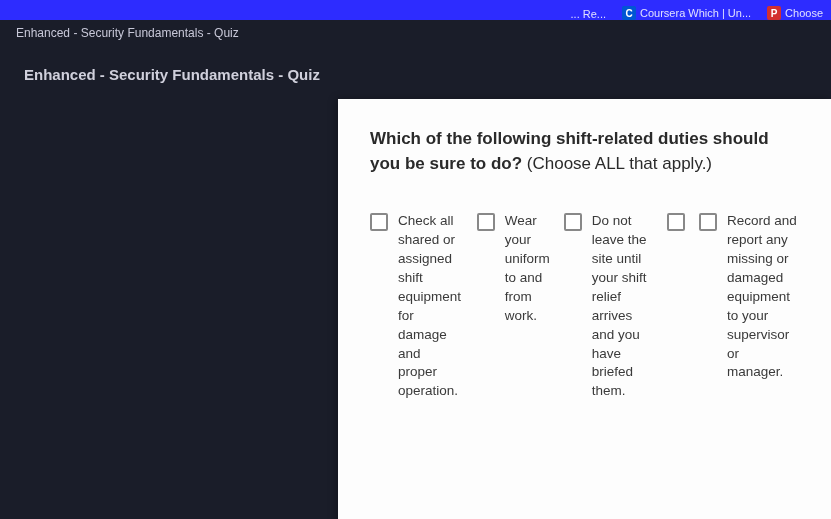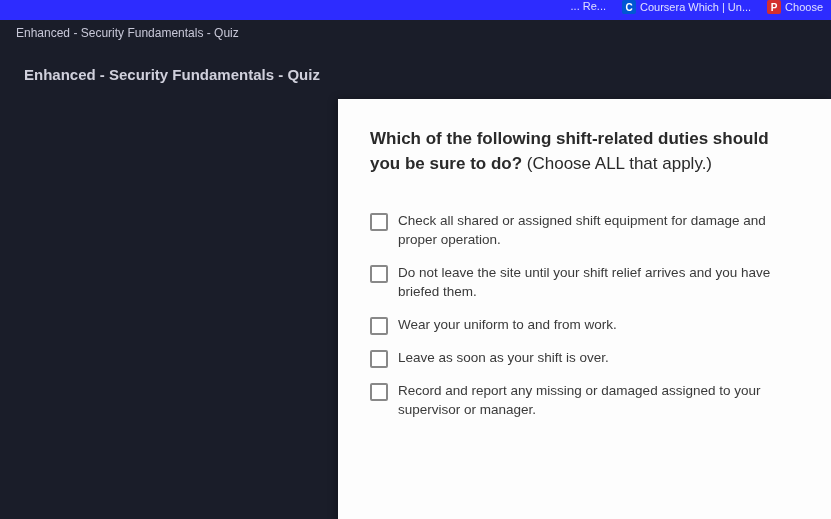--- a/index.html
+++ b/index.html
@@ -12,21 +12,21 @@
       background: #1a1d29;
       width: 831px;
       height: 519px;
       overflow: hidden;
       position: relative;
     }
     .bookmarks-bar {
       background: #2d2cff;
       height: 20px;
       display: flex;
-      align-items: flex-start;
+      align-items: flex-end;
       justify-content: flex-end;
       padding: 0 8px;
       gap: 16px;
       font-size: 11px;
       color: #fff;
     }
     .bookmark-item {
       display: flex;
       align-items: center;
       gap: 4px;
@@ -87,21 +87,21 @@
       color: #2a2a2a;
     }
     .question-bold {
       font-weight: 700;
     }
     .question-instruction {
       font-weight: 400;
     }
     .options-list {
       display: flex;
-      flex-direction: column;
+      flex-direction: row;
       gap: 14px;
       margin-top: 31px;
     }
     .option-row {
       display: flex;
       align-items: flex-start;
       gap: 10px;
       cursor: pointer;
     }
     .checkbox {
@@ -146,29 +146,28 @@
     <div class="question-text">
       <span class="question-bold">Which of the following shift-related duties should you be sure to do?</span><span class="question-instruction"> (Choose ALL that apply.)</span>
     </div>
     <div class="options-list">
       <div class="option-row">
         <div class="checkbox"></div>
         <div class="option-label">Check all shared or assigned shift equipment for damage and proper operation.</div>
       </div>
       <div class="option-row">
         <div class="checkbox"></div>
+        <div class="option-label">Wear your uniform to and from work.</div>
+      </div>
+      <div class="option-row">
+        <div class="checkbox"></div>
         <div class="option-label">Do not leave the site until your shift relief arrives and you have briefed them.</div>
       </div>
       <div class="option-row">
         <div class="checkbox"></div>
-        <div class="option-label">Wear your uniform to and from work.</div>
       </div>
       <div class="option-row">
         <div class="checkbox"></div>
-        <div class="option-label">Leave as soon as your shift is over.</div>
-      </div>
-      <div class="option-row">
-        <div class="checkbox"></div>
-        <div class="option-label">Record and report any missing or damaged assigned to your supervisor or manager.</div>
+        <div class="option-label">Record and report any missing or damaged equipment to your supervisor or manager.</div>
       </div>
     </div>
   </div>
 </div>
 
 </body></html>

